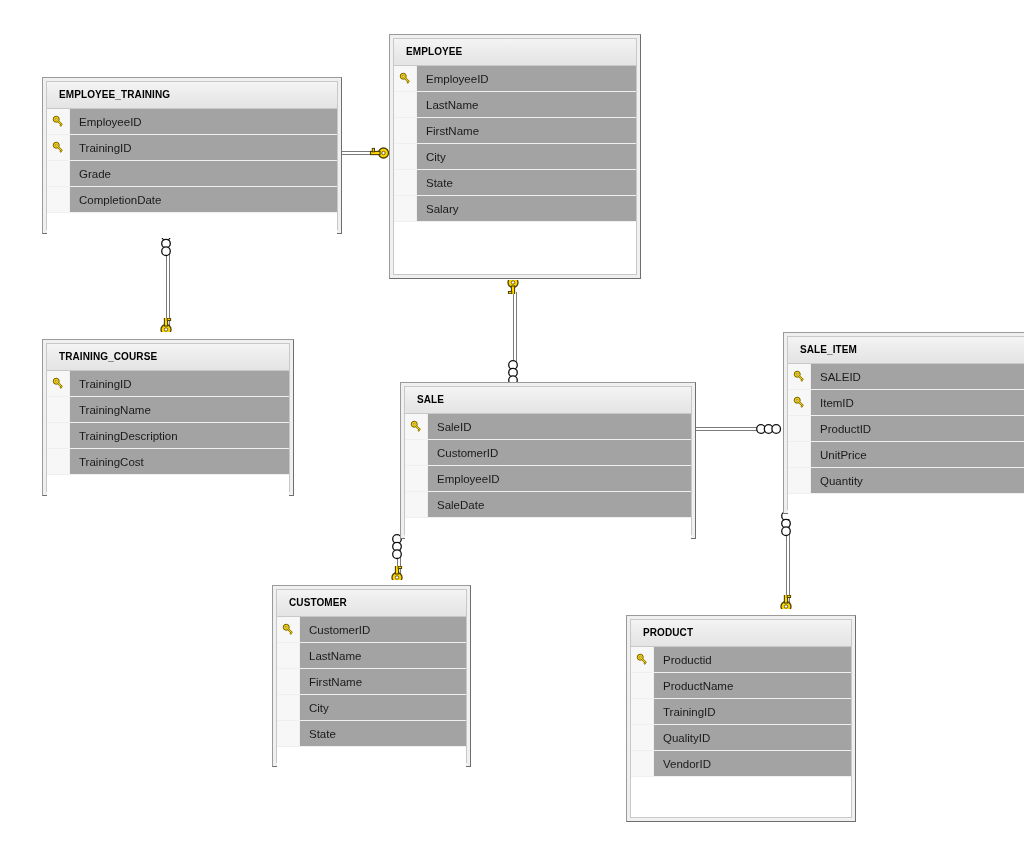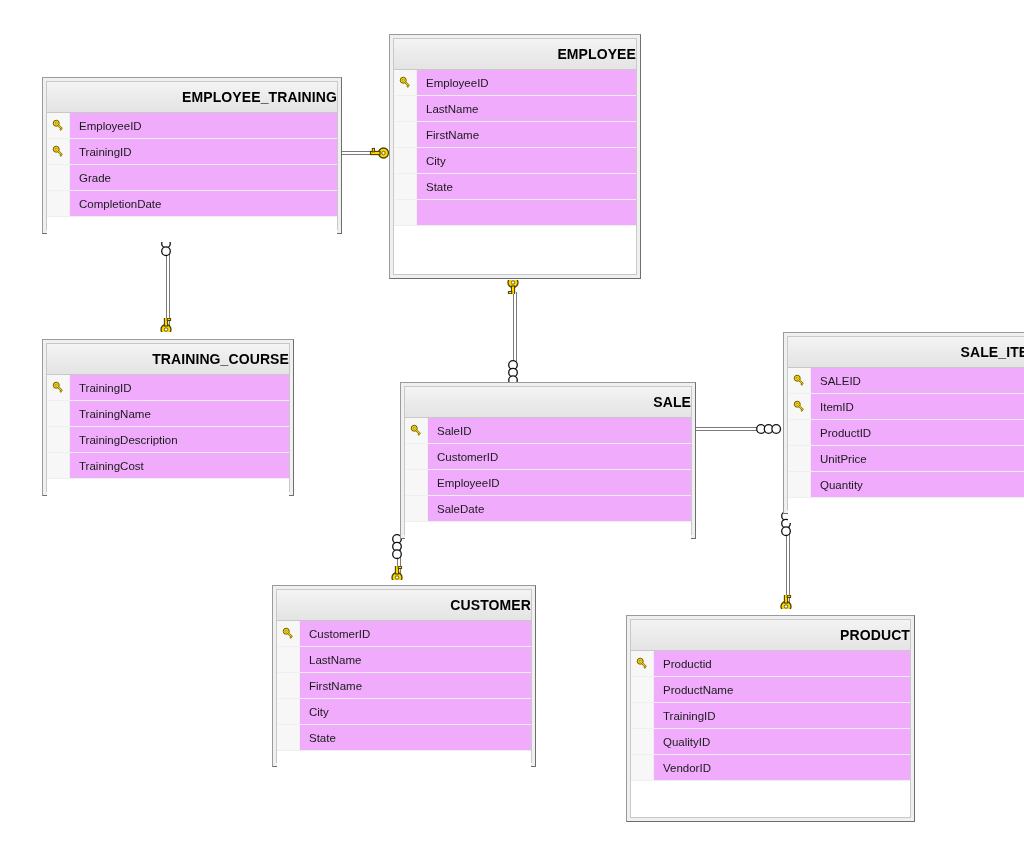--- a/index.html
+++ b/index.html
@@ -32,34 +32,33 @@
     background: #ffffff;
     box-sizing: border-box;
     height: 100%;
     display: flex;
     flex-direction: column;
   }
   .entity-title {
     background: linear-gradient(to bottom, #f4f4f4 0%, #ececec 45%, #e4e4e4 100%);
     color: #000000;
     font-weight: bold;
-    font-size: 14px;
+    font-size: 10px;
     line-height: 1;
     padding: 8px 0 8px 12px;
     border-bottom: 1px solid #c8c8c8;
     letter-spacing: 0.1px;
     white-space: nowrap;
     flex: 0 0 auto;
-    text-align: right;
   }
   .entity-rows {
     flex: 1 1 auto;
     display: flex;
     flex-direction: column;
-    background: #f0abfc;
+    background: #a3a3a3;
   }
   .attr-row {
     display: flex;
     align-items: stretch;
     height: 25px;
     flex: 0 0 25px;
     border-bottom: 1px solid #efefef;
   }
   .attr-gutter {
     width: 22px;
@@ -299,20 +298,21 @@
             <div class="attr-row">
               <div class="attr-gutter"></div>
               <div class="attr-name">City</div>
             </div>
             <div class="attr-row">
               <div class="attr-gutter"></div>
               <div class="attr-name">State</div>
             </div>
             <div class="attr-row">
               <div class="attr-gutter"></div>
+              <div class="attr-name">Salary</div>
             </div>
             <div class="attr-row filler"></div>
           </div>
         </div>
       </div>
       <div class="entity" style="left: 42px; top: 339px; width: 252px; height: 157px;">
         <div class="entity-inner">
           <div class="entity-title">TRAINING_COURSE</div>
           <div class="entity-rows">
             <div class="attr-row">
@@ -424,21 +424,21 @@
               <div class="attr-name">UnitPrice</div>
             </div>
             <div class="attr-row">
               <div class="attr-gutter"></div>
               <div class="attr-name">Quantity</div>
             </div>
             <div class="attr-row filler"></div>
           </div>
         </div>
       </div>
-      <div class="entity" style="left: 272px; top: 585px; width: 264px; height: 182px;">
+      <div class="entity" style="left: 272px; top: 585px; width: 199px; height: 182px;">
         <div class="entity-inner">
           <div class="entity-title">CUSTOMER</div>
           <div class="entity-rows">
             <div class="attr-row">
               <div class="attr-gutter">
                 <svg class="key-icon" width="13" height="13" viewBox="0 0 16 16">
                   <g>
                     <circle cx="5.2" cy="5.2" r="3.7" fill="#ffd700" stroke="#6b5a00" stroke-width="1.2"></circle>
                     <circle cx="5.2" cy="5.2" r="1.25" fill="#ffffff" stroke="#6b5a00" stroke-width="0.7"></circle>
                     <path d="M7.6 7.6 L12.4 12.4" stroke="#6b5a00" stroke-width="2.6" stroke-linecap="butt"></path>
@@ -463,21 +463,21 @@
               <div class="attr-name">City</div>
             </div>
             <div class="attr-row">
               <div class="attr-gutter"></div>
               <div class="attr-name">State</div>
             </div>
             <div class="attr-row filler"></div>
           </div>
         </div>
       </div>
-      <div class="entity" style="left: 626px; top: 615px; width: 289px; height: 207px;">
+      <div class="entity" style="left: 626px; top: 615px; width: 230px; height: 207px;">
         <div class="entity-inner">
           <div class="entity-title">PRODUCT</div>
           <div class="entity-rows">
             <div class="attr-row">
               <div class="attr-gutter">
                 <svg class="key-icon" width="13" height="13" viewBox="0 0 16 16">
                   <g>
                     <circle cx="5.2" cy="5.2" r="3.7" fill="#ffd700" stroke="#6b5a00" stroke-width="1.2"></circle>
                     <circle cx="5.2" cy="5.2" r="1.25" fill="#ffffff" stroke="#6b5a00" stroke-width="0.7"></circle>
                     <path d="M7.6 7.6 L12.4 12.4" stroke="#6b5a00" stroke-width="2.6" stroke-linecap="butt"></path>

